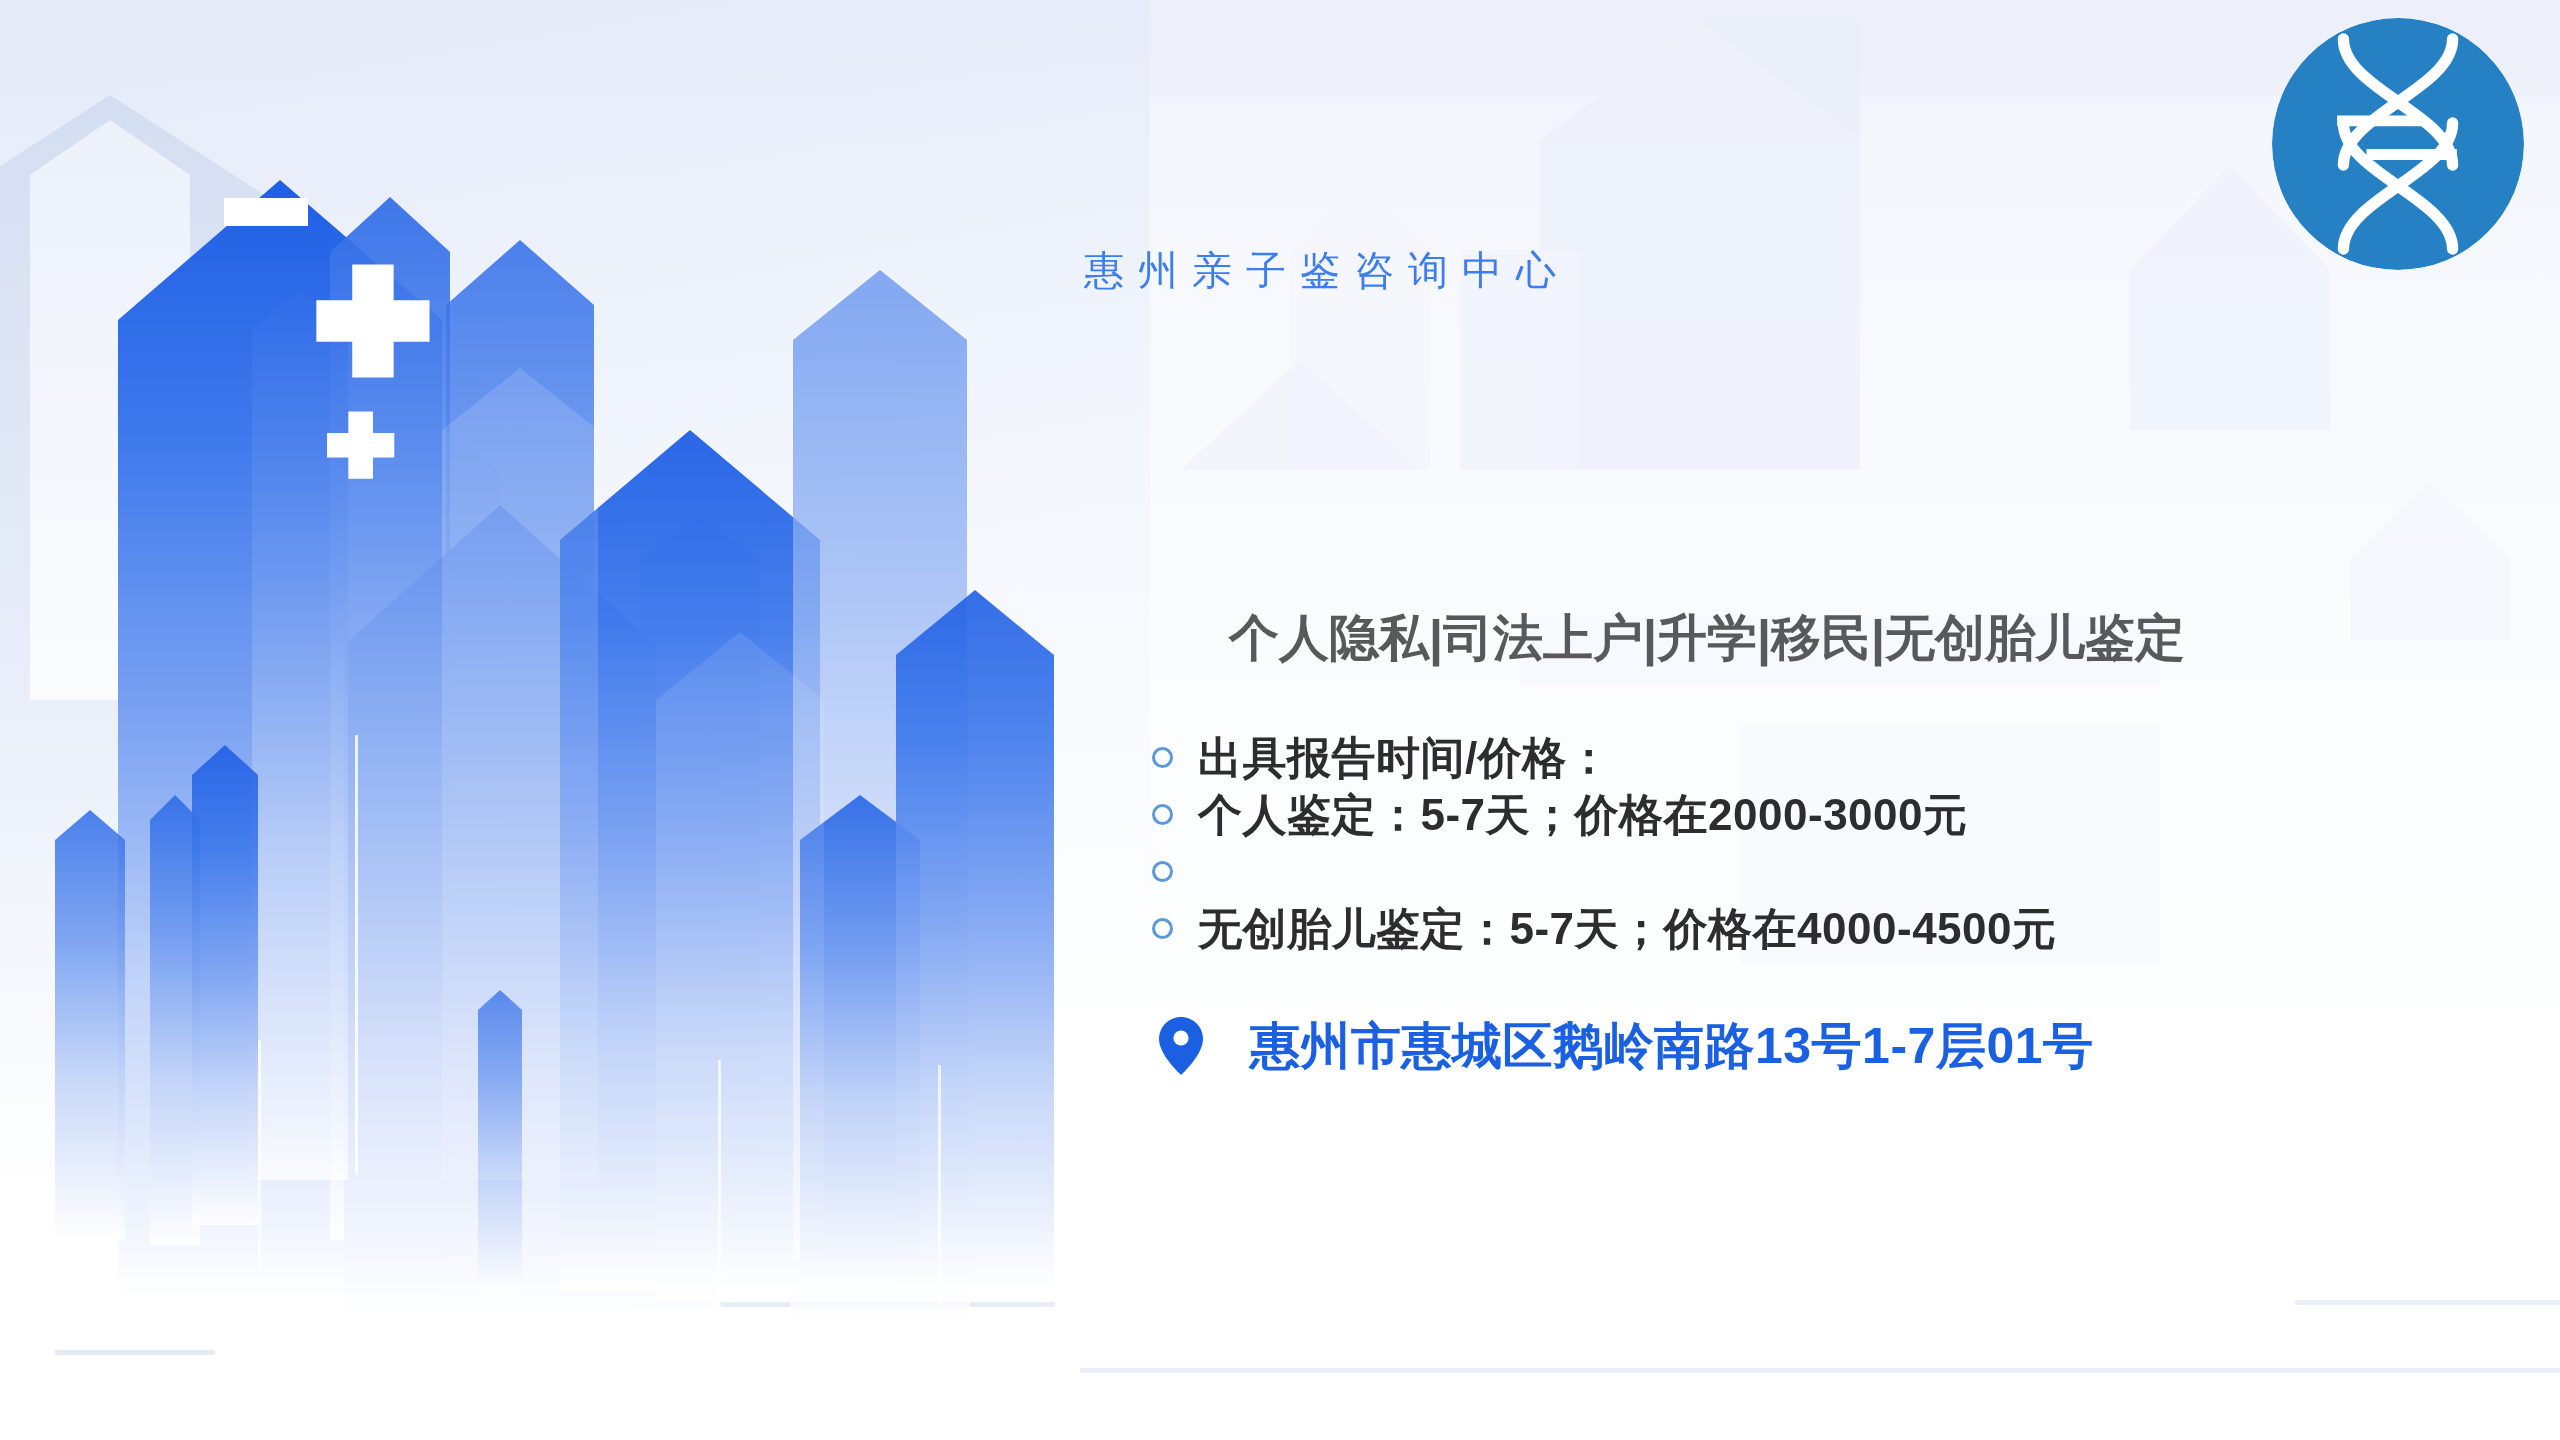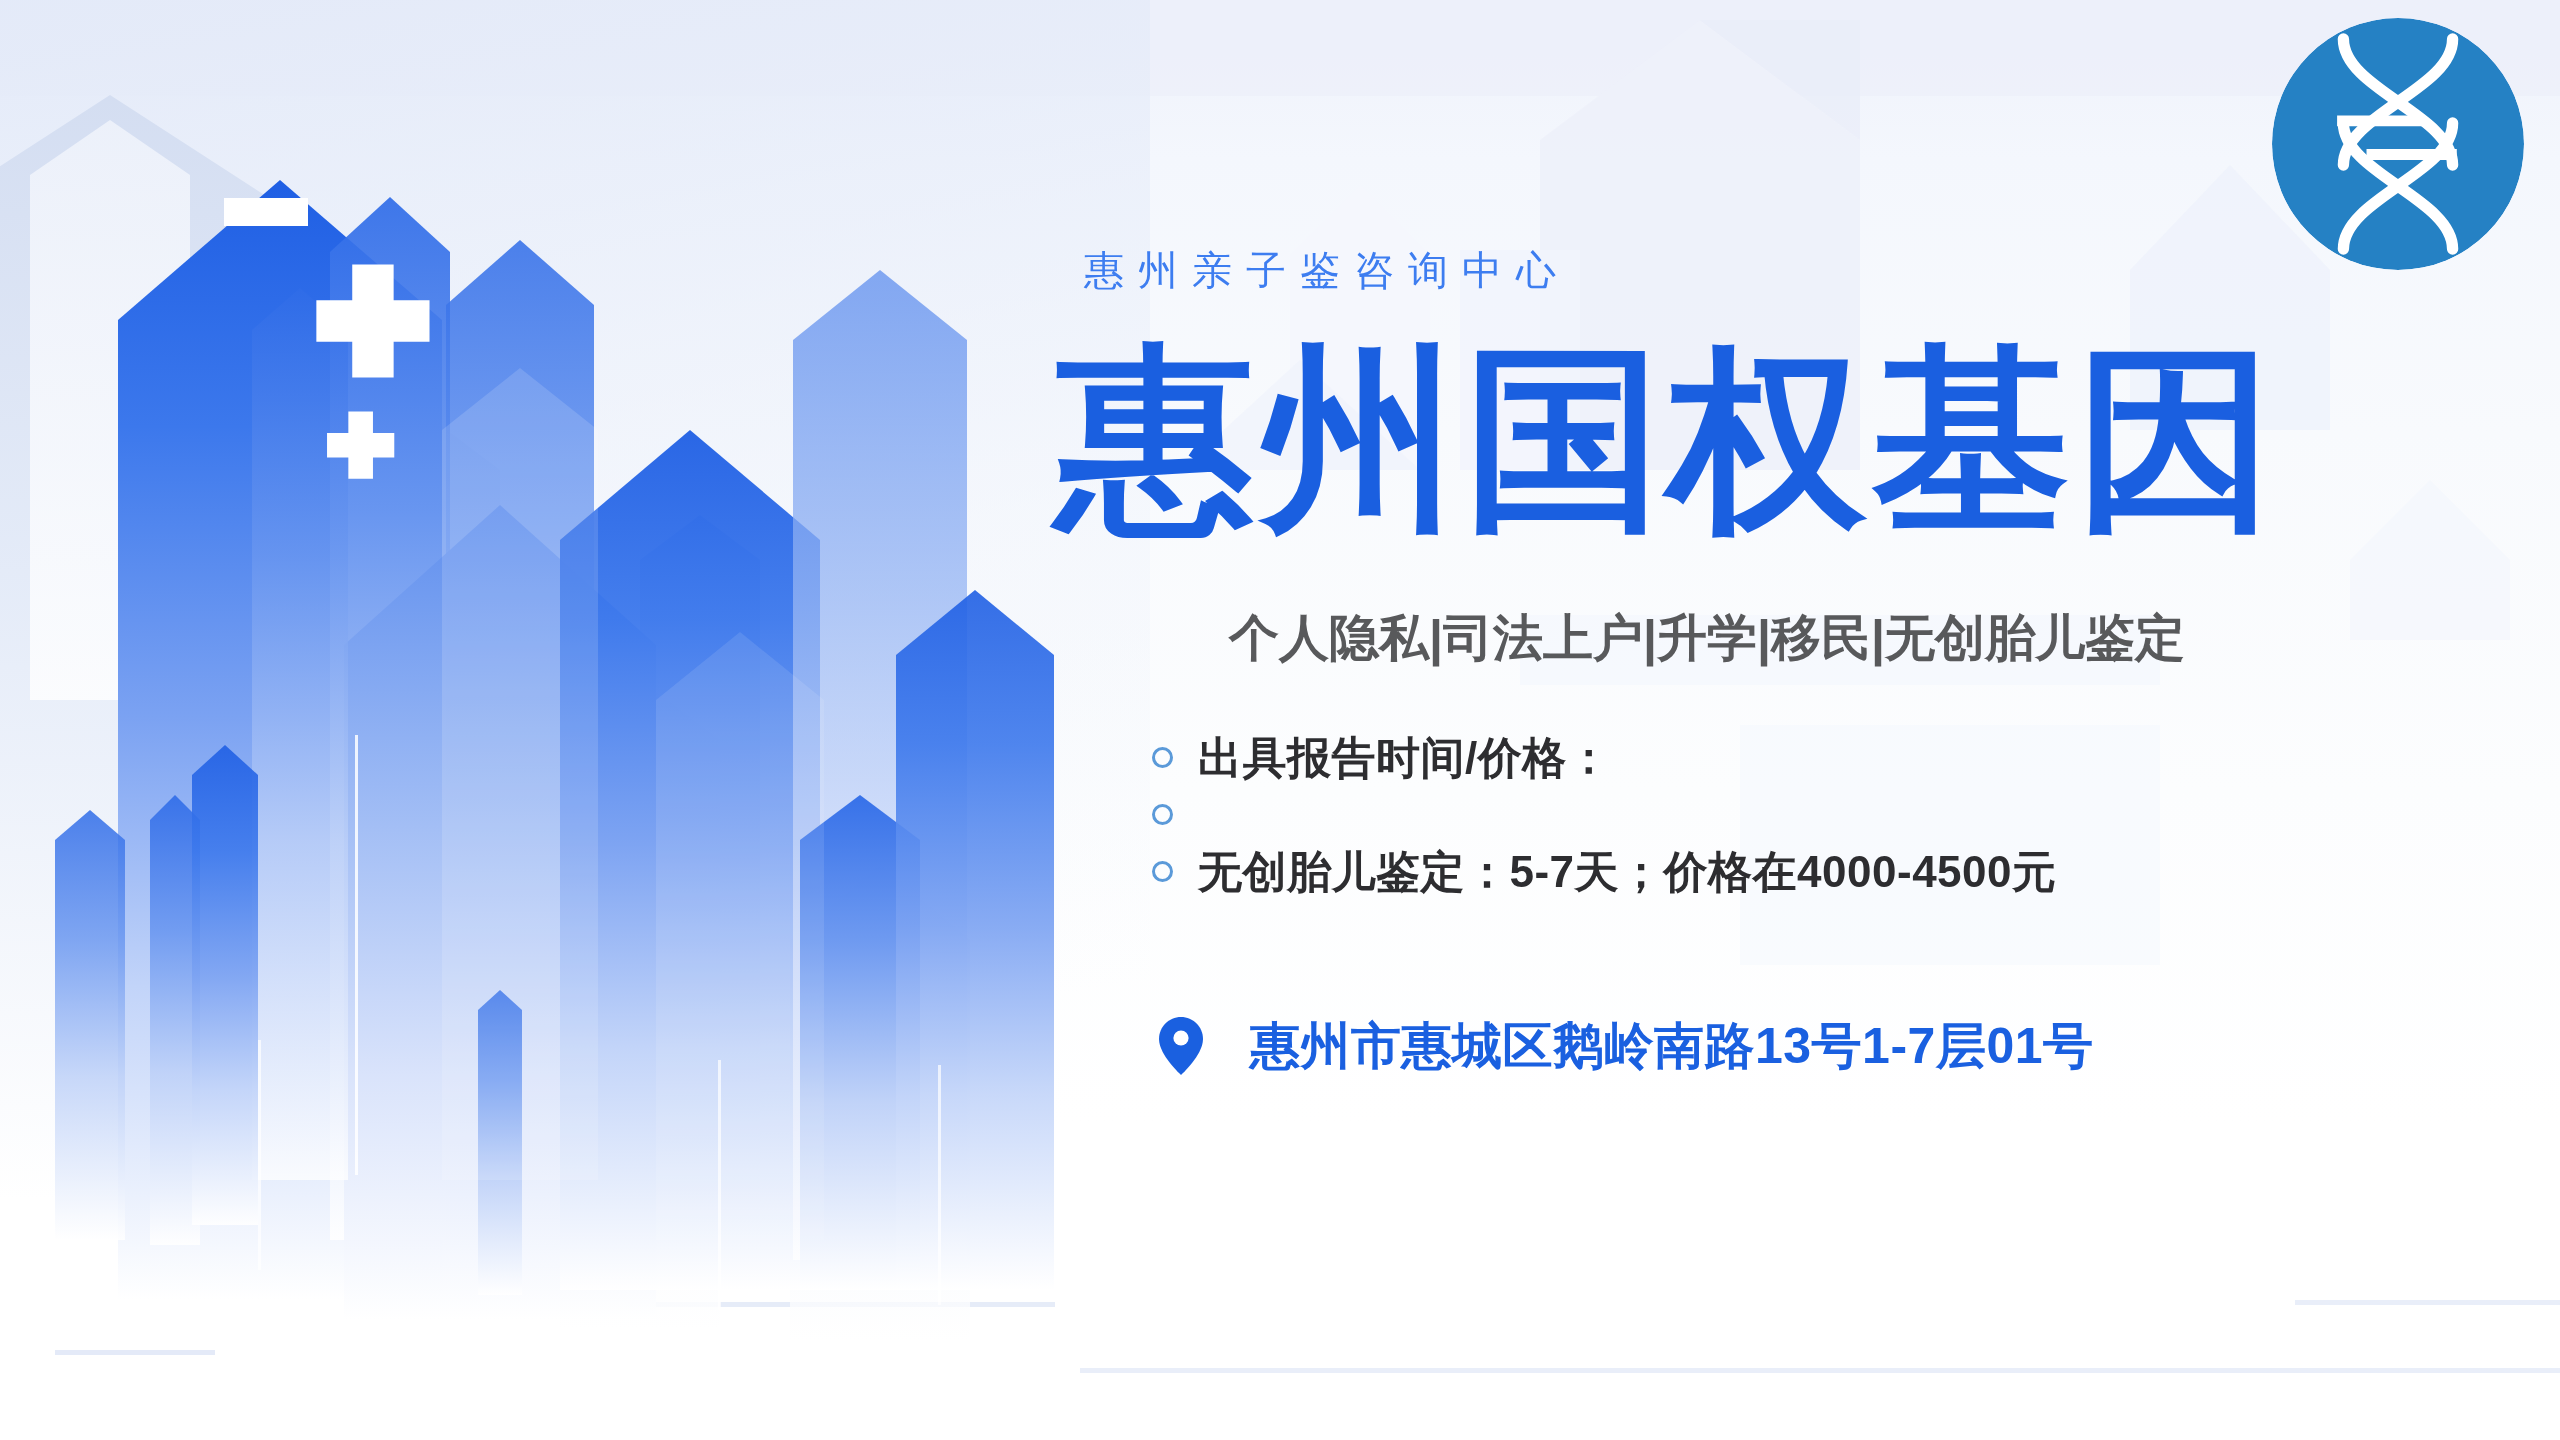--- a/index.html
+++ b/index.html
@@ -269,28 +269,31 @@
         <line x1="31" y1="49" x2="72" y2="49"></line>
         <line x1="45" y1="65" x2="88" y2="65"></line>
       </g>
     </svg>
   </div>
 
   <div class="content">
 
     <div class="kicker">惠州亲子鉴咨询中心</div>
 
-    <div class="headline">惠州国权基因</div>
 
     <div class="tagline">个人隐私|司法上户|升学|移民|无创胎儿鉴定</div>
 
     <div class="bullets">
       <div class="bullet-row">
         <span class="bullet-dot"></span>
         <span class="bullet-text">出具报告时间/价格：</span>
+      </div>
+      <div class="bullet-row">
+        <span class="bullet-dot"></span>
+        <span class="bullet-text">个人鉴定：5-7天；价格在2000-3000元</span>
       </div>
       <div class="bullet-row">
         <span class="bullet-dot"></span>
       </div>
       <div class="bullet-row">
         <span class="bullet-dot"></span>
         <span class="bullet-text">无创胎儿鉴定：5-7天；价格在4000-4500元</span>
       </div>
     </div>
 

